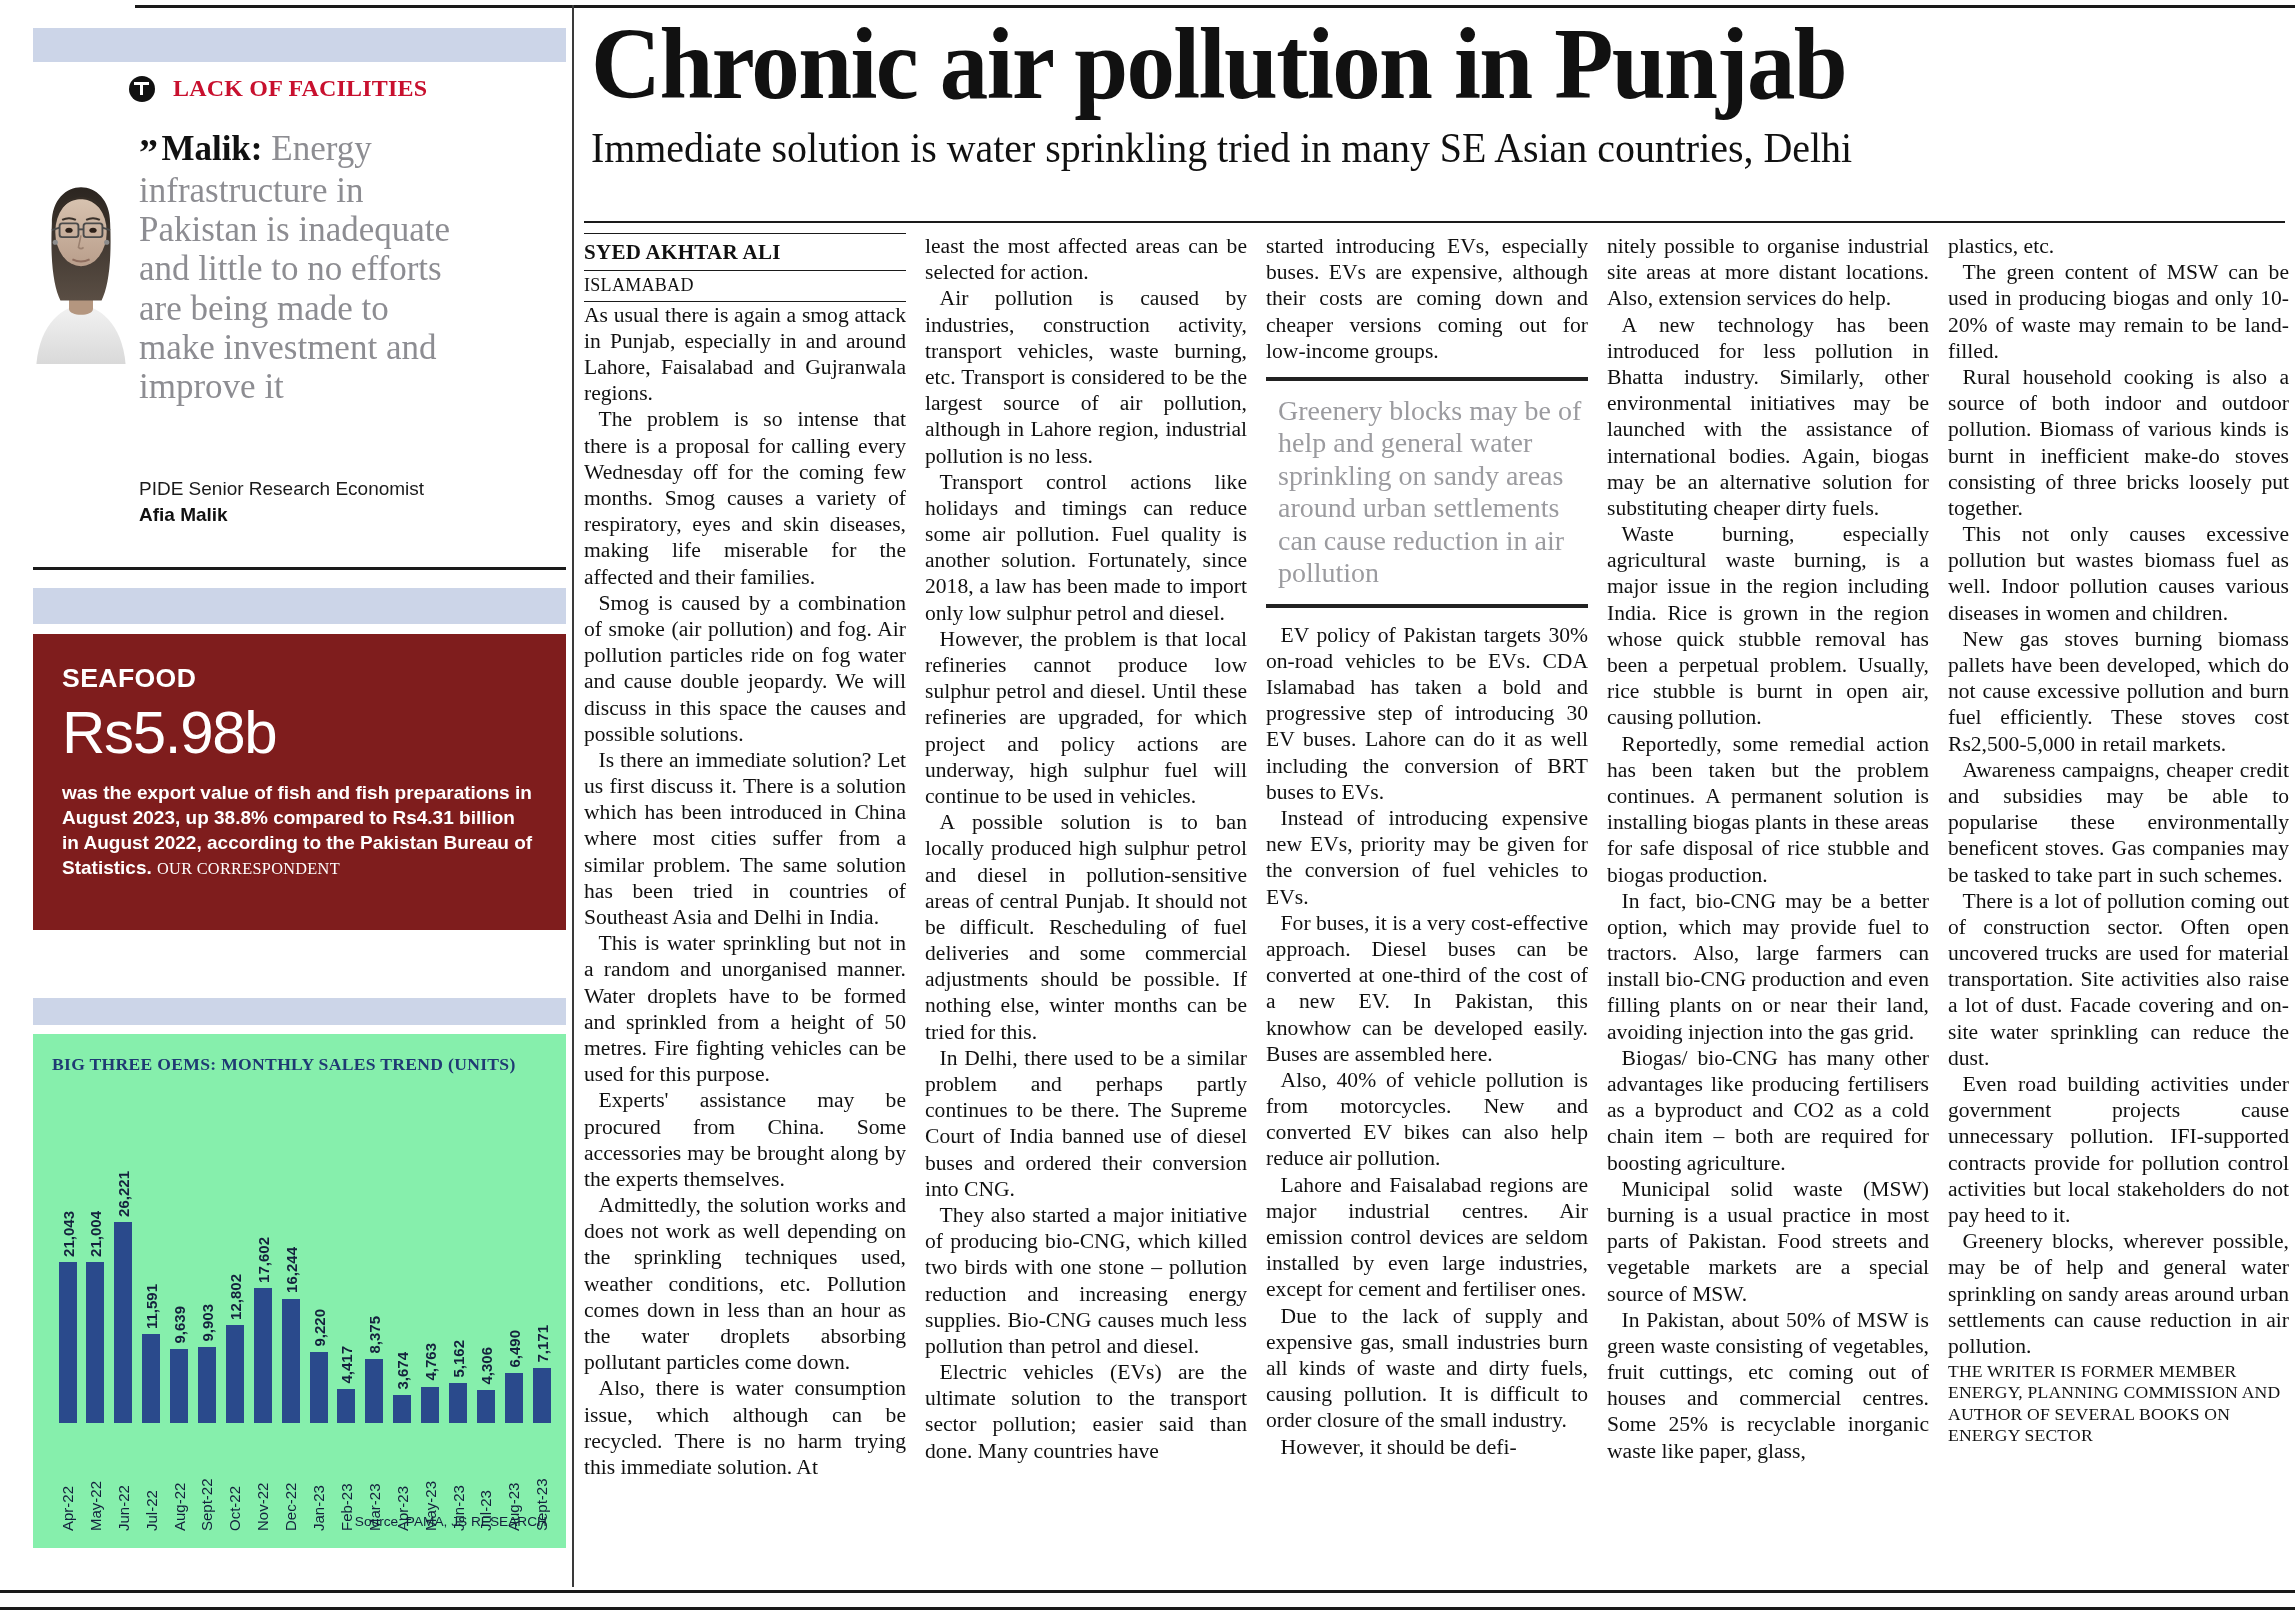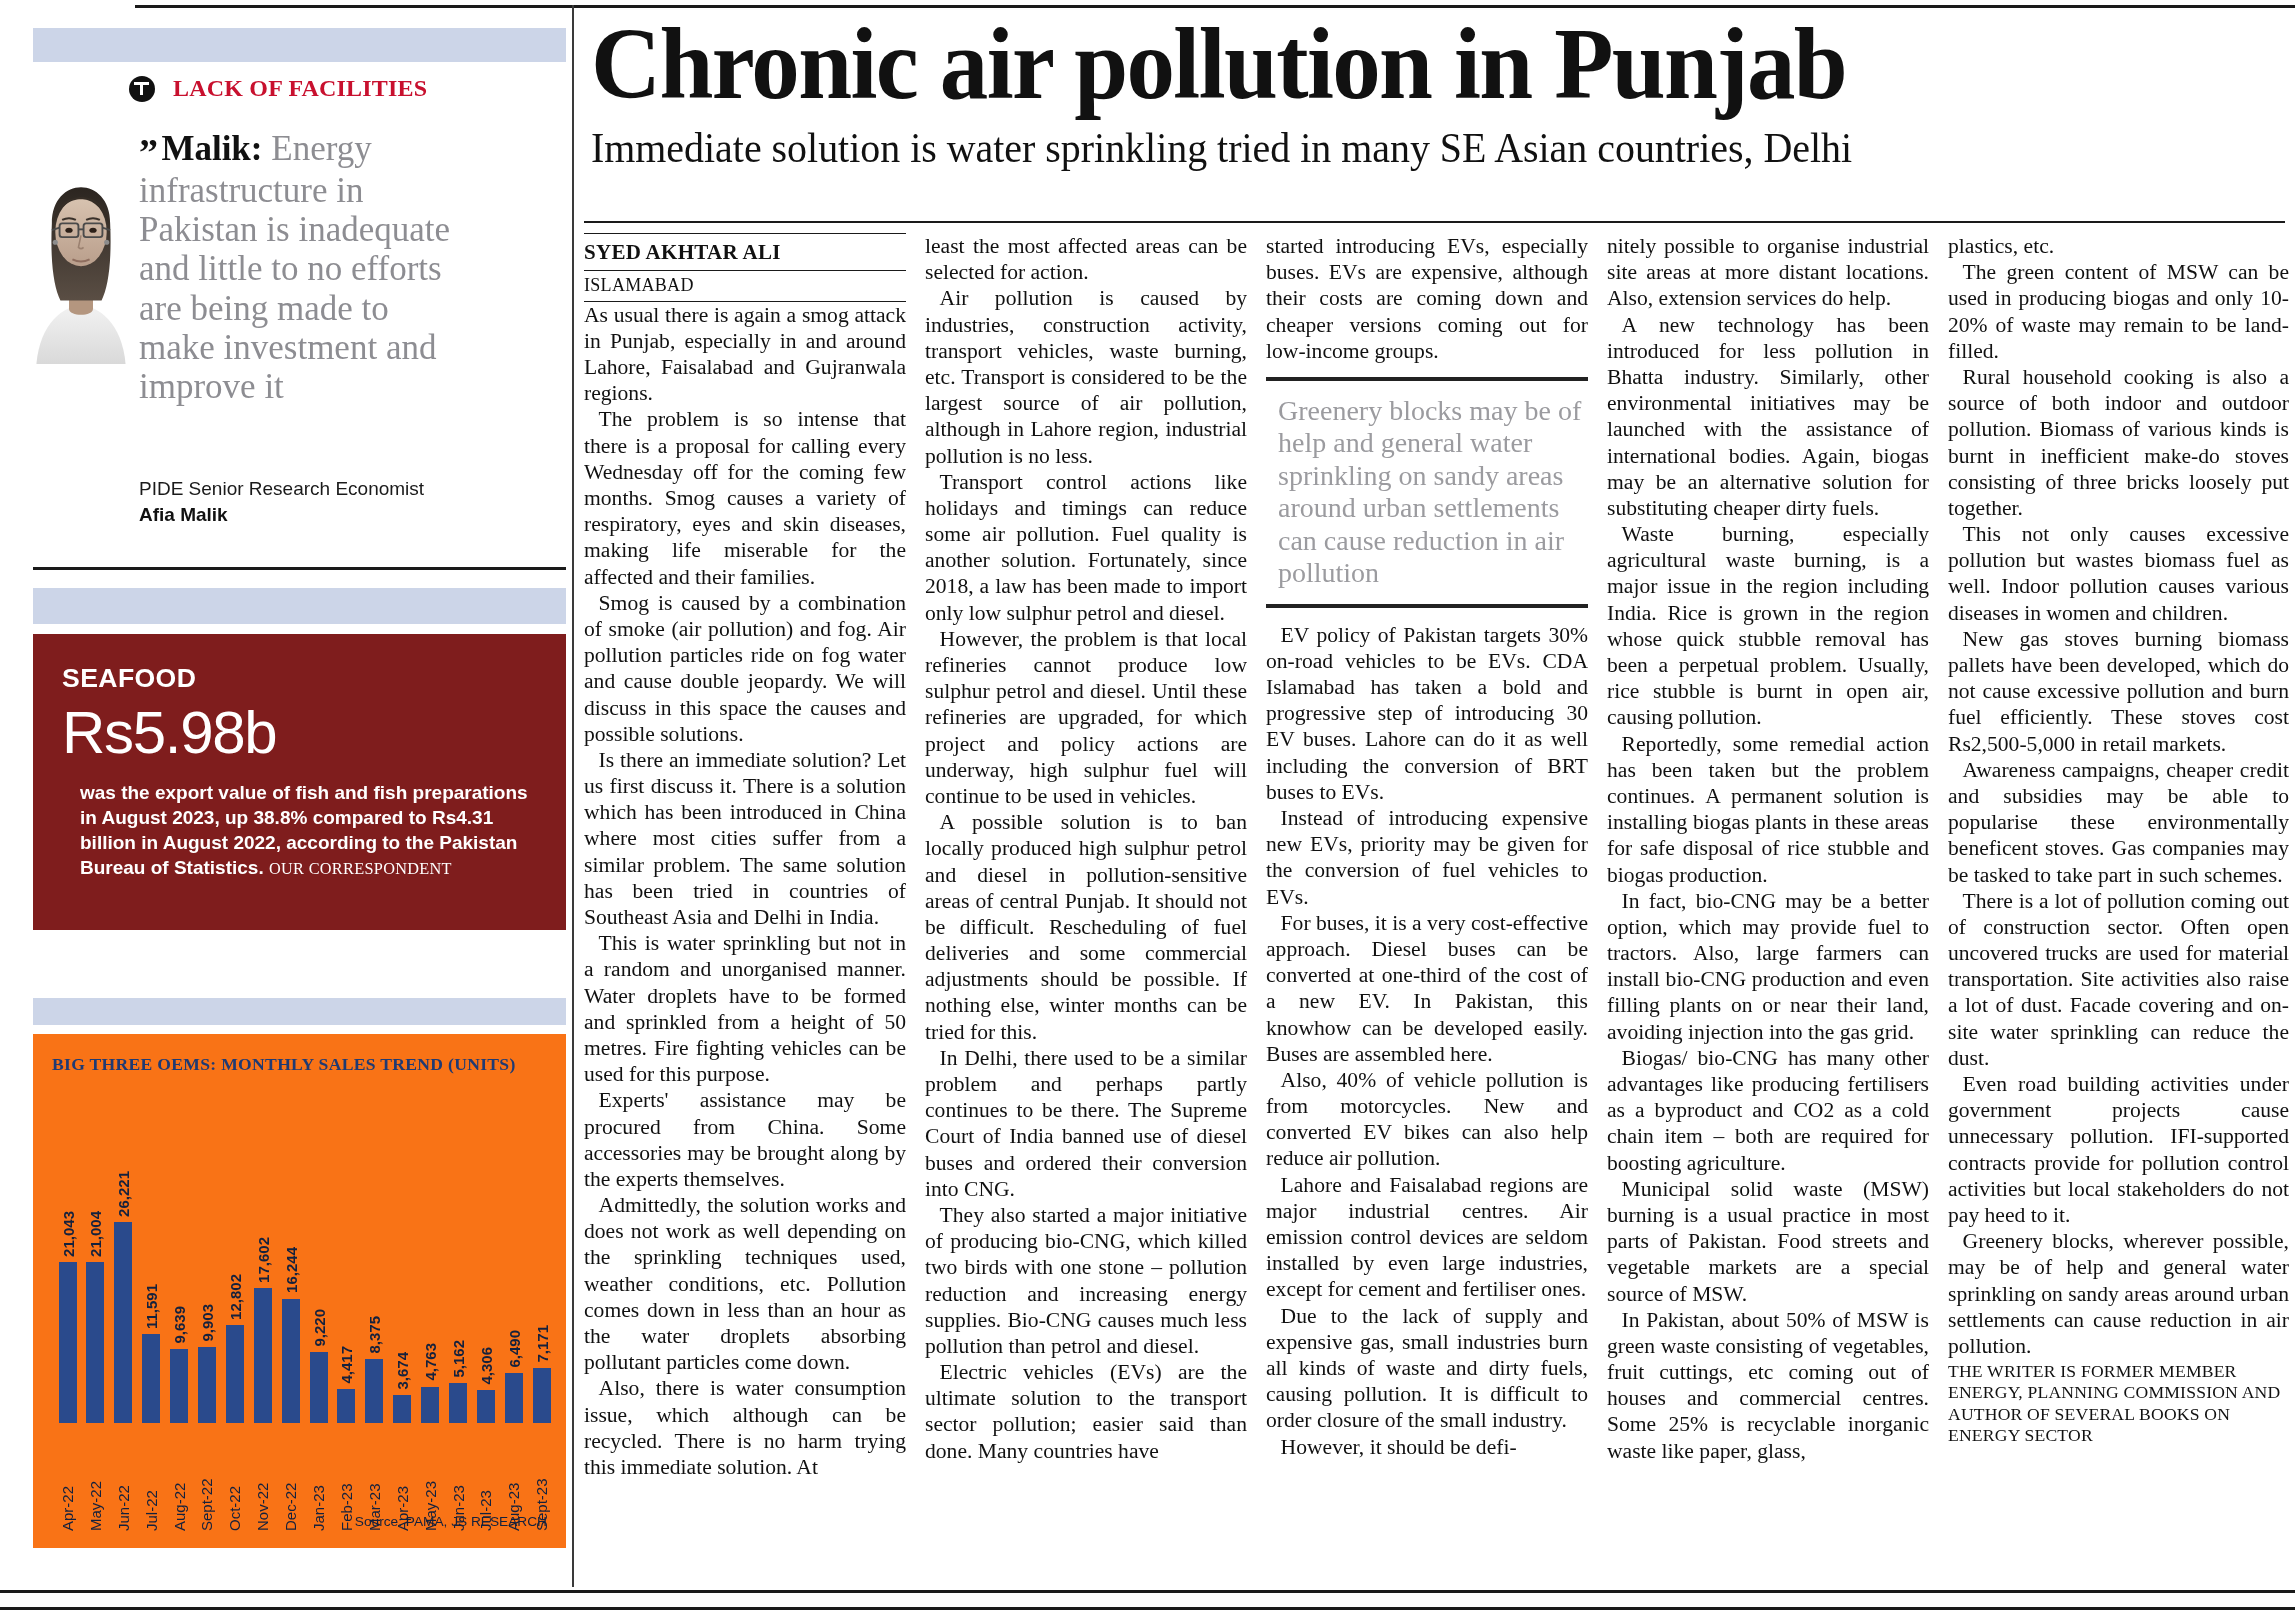--- a/index.html
+++ b/index.html
@@ -80,31 +80,31 @@
   }
   .seafood .sf-label {
     font-family:"Liberation Sans", sans-serif; font-weight:bold; font-size:26.6px; letter-spacing:0.4px;
   }
   .seafood .sf-value {
     font-family:"Liberation Sans", sans-serif; font-weight:normal;
     font-size:60px; line-height:1.0; margin-top:8.6px; letter-spacing:-1.3px;
   }
   .seafood .sf-desc {
     font-family:"Liberation Sans", sans-serif; font-weight:bold;
-    font-size:19px; line-height:1.33; margin-top:17px;margin-left:18px;
+    font-size:19px; line-height:1.33; margin-top:17px;
   }
   .seafood .sf-credit {
     font-family:"Liberation Serif", serif; font-weight:normal;
     font-size:16.3px; letter-spacing:0.3px;
   }
 
   
   .chart-panel {
     position:absolute; left:33px; top:1034px; width:533px; height:514px;
-    background:#f97316;
+    background:#86efac;
   }
   .chart-title {
     position:absolute; left:19px; top:20px;
     font-family:"Liberation Serif", serif; font-weight:bold;
     font-size:17.6px; letter-spacing:0.3px; color:#1f3a73;
   }
   .plot {
     position:absolute; left:20.6px; top:65px; right:10.3px; height:324px;
     display:flex; align-items:flex-end; gap:0;
   }

